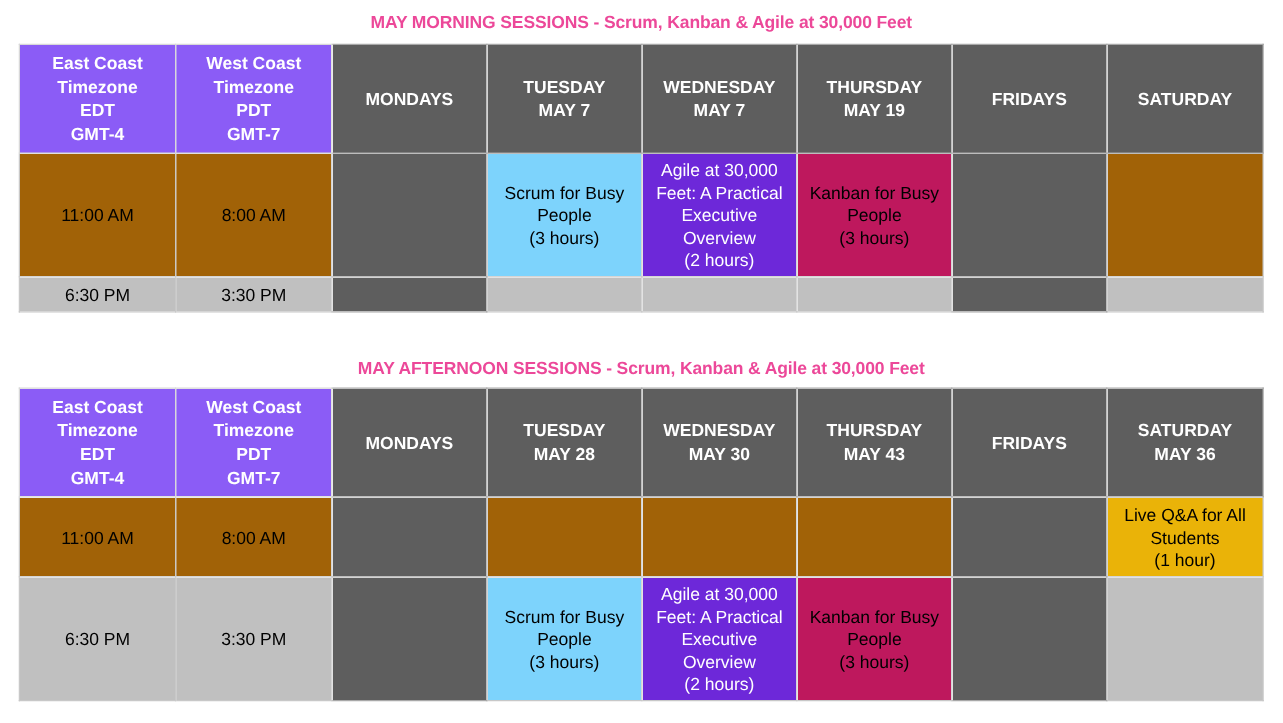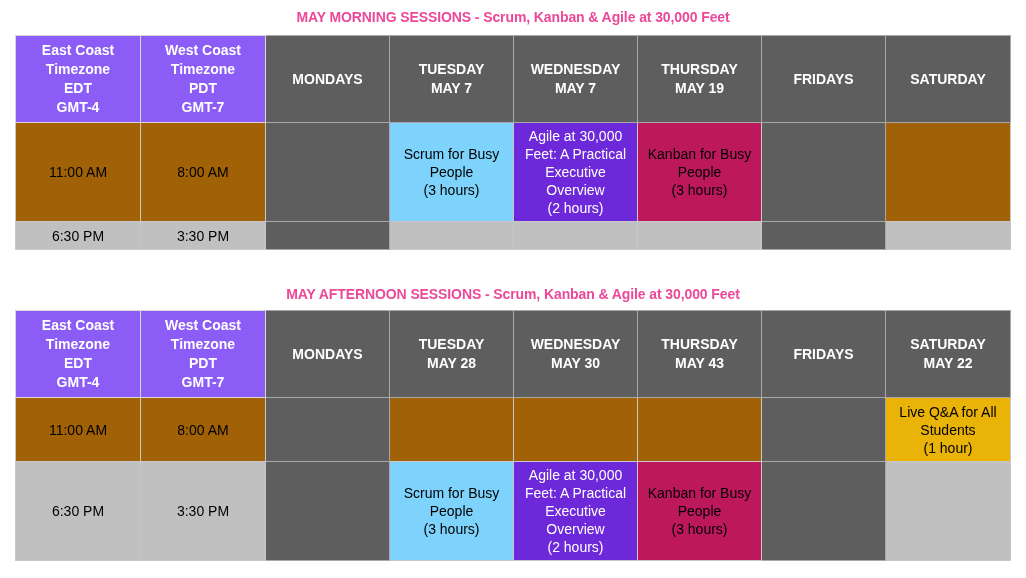--- a/index.html
+++ b/index.html
@@ -209,21 +209,21 @@
     </td>
     <td class="hdr-day">
       <span class="line">THURSDAY</span>
       <span class="line">MAY 43</span>
     </td>
     <td class="hdr-day">
       <span class="line">FRIDAYS</span>
     </td>
     <td class="hdr-day">
       <span class="line">SATURDAY</span>
-      <span class="line">MAY 22</span>
+      <span class="line">MAY 36</span>
     </td>
   </tr>
   <tr class="r-1">
     <td class="cell-white">11:00 AM</td>
     <td class="cell-white">8:00 AM</td>
     <td class="cell-darkgray"></td>
     <td class="cell-white"></td>
     <td class="cell-white"></td>
     <td class="cell-white"></td>
     <td class="cell-darkgray"></td>

